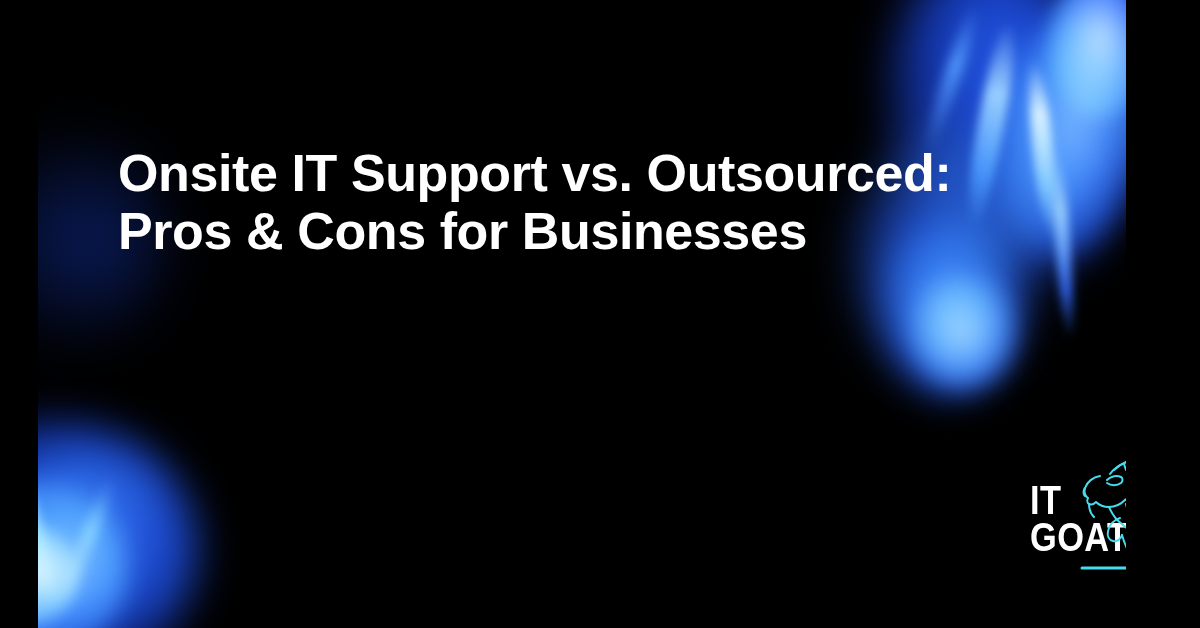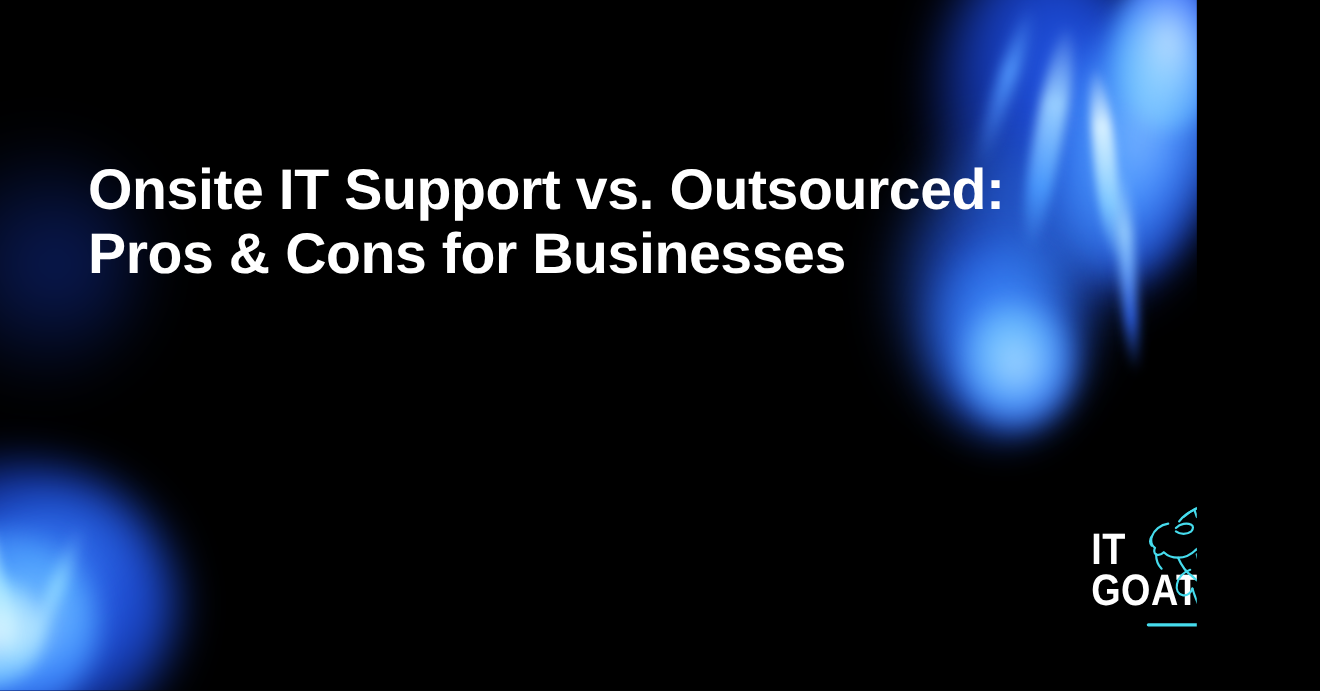--- a/index.html
+++ b/index.html
@@ -8,20 +8,21 @@
     width:1200px; height:628px;
     background:#000000;
     font-family:"Liberation Sans", sans-serif;
     overflow:hidden;
   }
   .banner {
     position:relative;
     width:1088px; height:628px;
     background:#000000;
     overflow:hidden;
+    margin-left:38px;
   }
 
   
   .bg-layer { position:absolute; inset:0; overflow:hidden; pointer-events:none; }
 
   .blob {
     position:absolute;
     border-radius:50%;
     filter:blur(26px);
     mix-blend-mode:screen;

